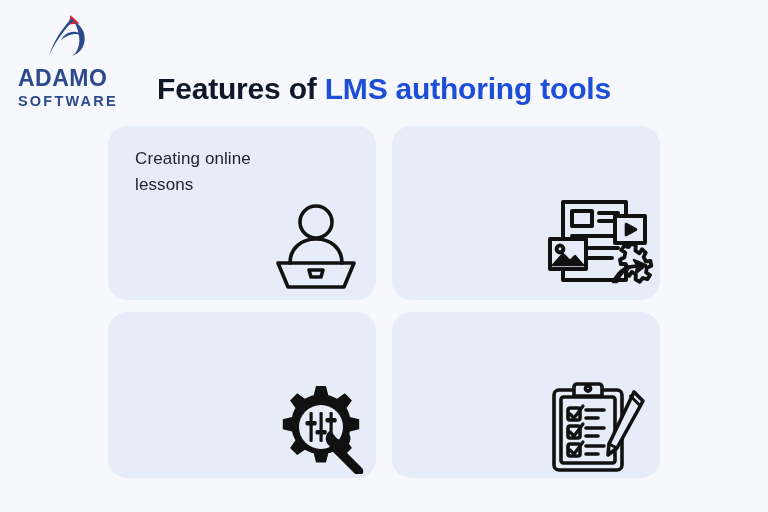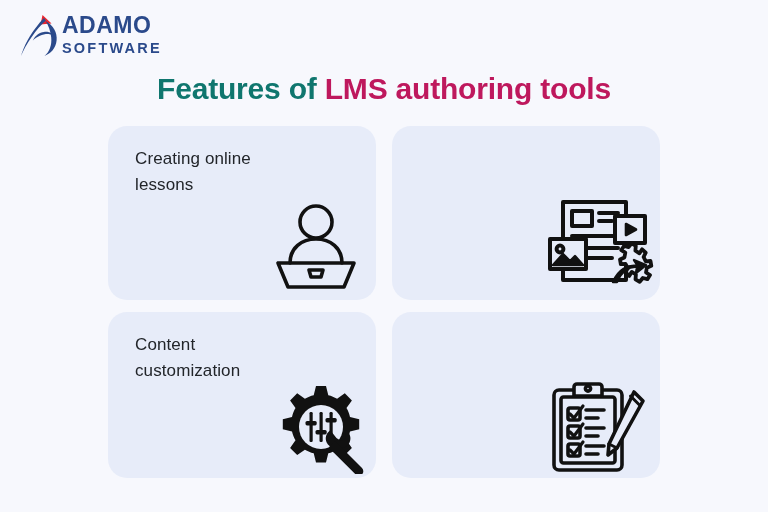--- a/index.html
+++ b/index.html
@@ -15,20 +15,22 @@
     position: relative;
   }
 
   
   .logo {
     position: absolute;
     left: 18px;
     top: 12px;
     display: flex;
     align-items: center;
+    gap: 9px;
+    flex-direction: column;
   }
   .logo-mark {
     width: 44px;
     height: 46px;
     display: block;
   }
   .logo-words {
     display: flex;
     flex-direction: column;
     justify-content: center;
@@ -53,22 +55,22 @@
     position: absolute;
     left: 0;
     top: 72px;
     width: 768px;
     text-align: center;
     font-size: 30px;
     font-weight: bold;
     letter-spacing: -0.2px;
     white-space: nowrap;
   }
-  .title-a { color: #0f766e; }
-  .title-b { color: #be185d; }
+  .title-a { color: #0f172a; }
+  .title-b { color: #1d4ed8; }
 
   
   .cards {
     position: absolute;
     left: 108px;
     top: 126px;
     width: 552px;
     height: 352px;
     display: grid;
     grid-template-columns: 268px 268px;
@@ -159,22 +161,20 @@
         <circle cx="18" cy="55" r="3.4"></circle>
         <path d="M11 71 L21 60 L28 67 L33 62 L41 71 Z" fill="#111111" stroke-width="2.4"></path>
 
         <path d="M82 52 l4.6 1.1 3-3.7 4.2 2.5 -0.4 4.8 4.1 2.6 2.6 -4 3.6 3.4 -2.1 4.3 2.2 4.4 4.7 -0.4 0.8 4.8 -4.4 1.9 -0.9 4.8 4 2.6 -2.6 4.1 -4.6 -1.2 -3.1 3.8 -4.2 -2.5 0.4 -4.8 -4.1 -2.6 -2.6 4 -3.6 -3.4 2.1 -4.3 -2.2 -4.4 -4.7 0.4 -0.8 -4.8 4.4 -1.9 0.9 -4.8 -4 -2.6 Z" stroke-width="3.8" fill="#e7ecf9"></path>
         <path d="M71 88 C76 76 86 70 96 72 L92 66 L104 71 L94 79 L95 73 C87 72 79 78 75 88 Z" fill="#111111" stroke-width="2.4"></path>
       </svg>
     </div>
   </div>
 
   <div class="card card-3">
-    <div class="card-label">Content
-customization</div>
     <div class="card-icon">
       <svg viewBox="0 0 100 92" xmlns="http://www.w3.org/2000/svg">
         <g fill="#111111">
 
           <path d="M46 4 h10 l2.3 9.2 c3.1 0.7 6.1 1.9 8.8 3.5 l7.7 -5.4 7.1 7.1 -5.4 7.7 c1.6 2.7 2.8 5.7 3.5 8.8 l9.2 2.3 v10 l-9.2 2.3 c-0.7 3.1 -1.9 6.1 -3.5 8.8 l5.4 7.7 -7.1 7.1 -7.7 -5.4 c-2.7 1.6 -5.7 2.8 -8.8 3.5 l-2.3 9.2 h-10 l-2.3 -9.2 c-3.1 -0.7 -6.1 -1.9 -8.8 -3.5 l-7.7 5.4 -7.1 -7.1 5.4 -7.7 c-1.6 -2.7 -2.8 -5.7 -3.5 -8.8 l-9.2 -2.3 v-10 l9.2 -2.3 c0.7 -3.1 1.9 -6.1 3.5 -8.8 l-5.4 -7.7 7.1 -7.1 7.7 5.4 c2.7 -1.6 5.7 -2.8 8.8 -3.5 Z"></path>
         </g>
 
         <circle cx="51" cy="45" r="22" fill="#e7ecf9"></circle>
 
         <g fill="#111111">

